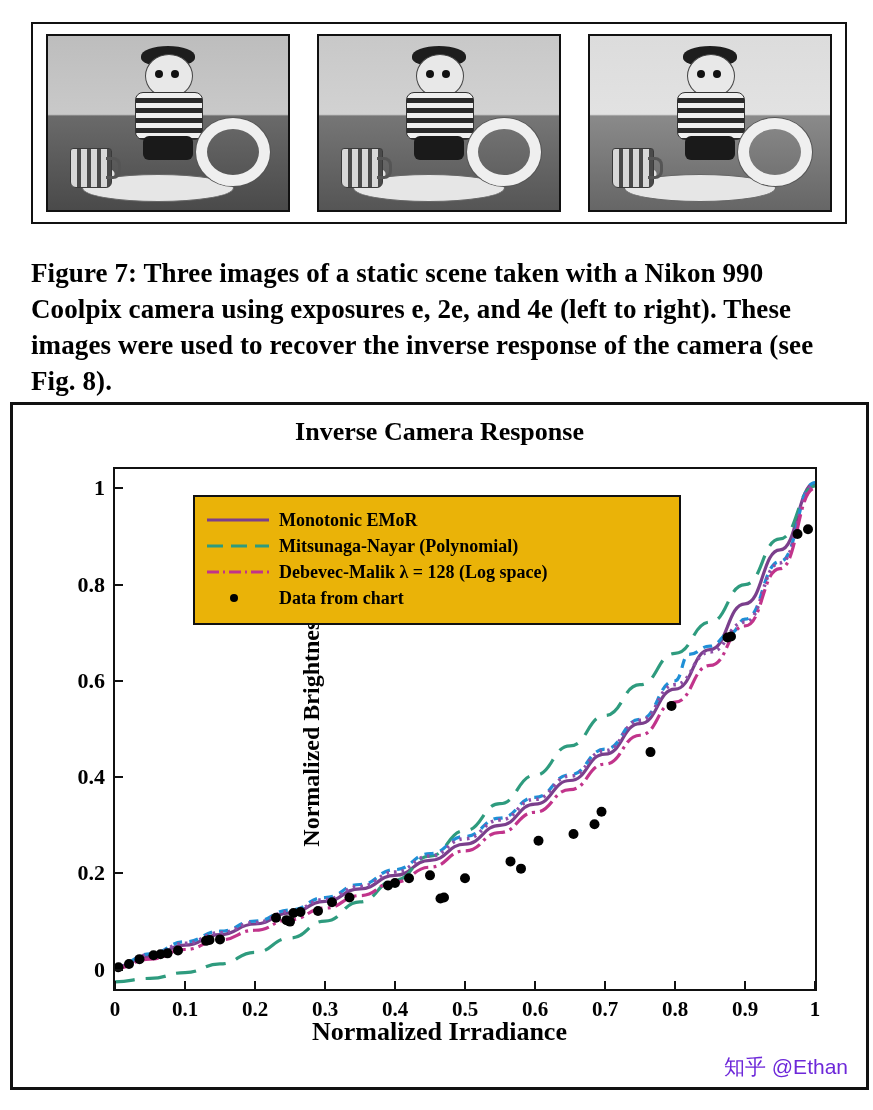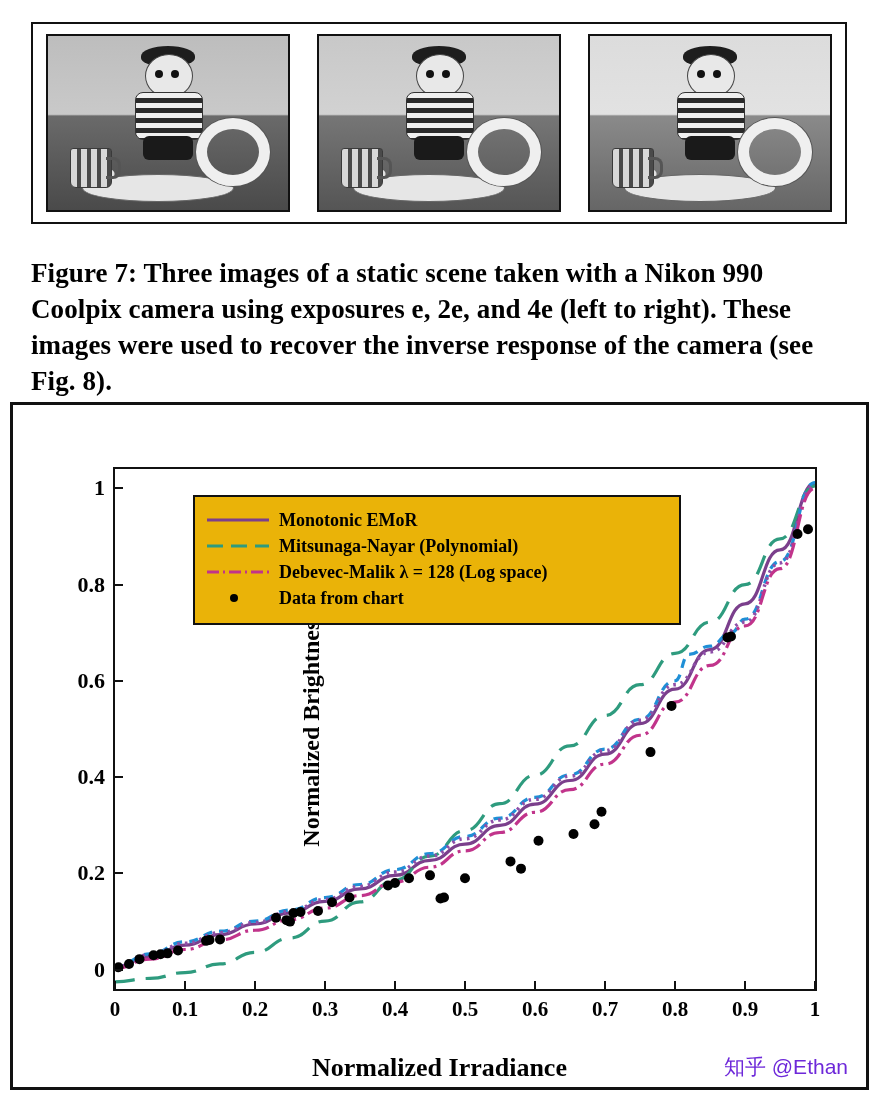--- a/index.html
+++ b/index.html
@@ -61,21 +61,21 @@
     border:2px solid #111;background:#fff;
   }
   .ylabel{
     position:absolute;left:-64px;top:0;height:520px;width:520px;
     transform-origin:0 0;transform:rotate(-90deg) translate(-520px,0);
     display:flex;align-items:center;justify-content:center;
     font-size:24px;font-weight:700;
   }
   .xlabel{
     position:absolute;left:0;top:612px;width:853px;text-align:center;
-    font-size:26px;font-weight:700;margin-top:36px;
+    font-size:26px;font-weight:700;
   }
   .ytick{position:absolute;right:100%;transform:translateY(-50%);padding-right:10px;font-size:22px;font-weight:700;}
   .xtick{position:absolute;top:100%;transform:translateX(-50%);padding-top:8px;font-size:21px;font-weight:700;}
   .tickmark-y{position:absolute;left:0;width:8px;height:2px;background:#111;transform:translateY(-1px);}
   .tickmark-x{position:absolute;bottom:0;width:2px;height:8px;background:#111;}
 
   
   .legend{
     position:absolute;left:78px;top:26px;width:460px;
     border:2px solid #111;background:#eab308;padding:10px 12px 12px 12px;
@@ -140,20 +140,21 @@
     <div class="mug"></div>
     <div class="ring"></div>
   </div>
 </div>
 
 <div class="caption">
   <span class="lead">Figure 7:</span><span> Three images of a static scene taken with a Nikon 990 Coolpix camera using exposures e, 2e, and 4e (left to right). These images were used to recover the inverse response of the camera (see Fig. 8).</span>
 </div>
 
 <div class="chart-panel">
+  <div class="chart-title">Inverse Camera Response</div>
 
   <div class="plot" id="plot">
     <div class="ylabel">Normalized Brightness</div>
     <svg id="plot-svg" width="700" height="520" viewBox="0 0 700 520">
         <path d="M0.00,498.33 C17.50,498.33 17.50,487.26 35.00,487.26 C52.50,487.26 52.50,476.19 70.00,476.19 C87.50,476.19 87.50,465.59 105.00,465.59 C122.50,465.59 122.50,455.00 140.00,455.00 C157.50,455.00 157.50,443.93 175.00,443.93 C192.50,443.93 192.50,432.37 210.00,432.37 C227.50,432.37 227.50,419.85 245.00,419.85 C262.50,419.85 262.50,406.37 280.00,406.37 C297.50,406.37 297.50,391.44 315.00,391.44 C332.50,391.44 332.50,375.07 350.00,375.07 C367.50,375.07 367.50,356.30 385.00,356.30 C402.50,356.30 402.50,335.11 420.00,335.11 C437.50,335.11 437.50,311.52 455.00,311.52 C472.50,311.52 472.50,285.04 490.00,285.04 C507.50,285.04 507.50,254.70 525.00,254.70 C542.50,254.70 542.50,220.04 560.00,220.04 C577.50,220.04 577.50,180.56 595.00,180.56 C612.50,180.56 612.50,134.81 630.00,134.81 C647.50,134.81 647.50,80.89 665.00,80.89 C682.50,80.89 682.50,14.44 700.00,14.44" fill="none" stroke="#7B3F8C" stroke-width="3.2" stroke-linecap="butt"></path>
         <path d="M0.00,512.78 C17.50,512.78 17.50,509.41 35.00,509.41 C52.50,509.41 52.50,503.63 70.00,503.63 C87.50,503.63 87.50,494.96 105.00,494.96 C122.50,494.96 122.50,483.41 140.00,483.41 C157.50,483.41 157.50,468.96 175.00,468.96 C192.50,468.96 192.50,452.11 210.00,452.11 C227.50,452.11 227.50,432.85 245.00,432.85 C262.50,432.85 262.50,411.19 280.00,411.19 C297.50,411.19 297.50,387.11 315.00,387.11 C332.50,387.11 332.50,361.59 350.00,361.59 C367.50,361.59 367.50,334.63 385.00,334.63 C402.50,334.63 402.50,306.22 420.00,306.22 C437.50,306.22 437.50,276.85 455.00,276.85 C472.50,276.85 472.50,246.52 490.00,246.52 C507.50,246.52 507.50,215.70 525.00,215.70 C542.50,215.70 542.50,184.41 560.00,184.41 C577.50,184.41 577.50,153.11 595.00,153.11 C612.50,153.11 612.50,115.56 630.00,115.56 C647.50,115.56 647.50,69.81 665.00,69.81 C682.50,69.81 682.50,16.85 700.00,16.85" fill="none" stroke="#2E9B7E" stroke-width="3.2" stroke-linecap="butt" stroke-dasharray="20 11"></path>
         <path d="M0.00,497.85 C17.50,497.85 17.50,484.85 35.00,484.85 C52.50,484.85 52.50,472.81 70.00,472.81 C87.50,472.81 87.50,462.22 105.00,462.22 C122.50,462.22 122.50,452.11 140.00,452.11 C157.50,452.11 157.50,441.04 175.00,441.04 C192.50,441.04 192.50,428.52 210.00,428.52 C227.50,428.52 227.50,415.52 245.00,415.52 C262.50,415.52 262.50,400.59 280.00,400.59 C297.50,400.59 297.50,384.70 315.00,384.70 C332.50,384.70 332.50,367.37 350.00,367.37 C367.50,367.37 367.50,349.07 385.00,349.07 C402.50,349.07 402.50,328.37 420.00,328.37 C437.50,328.37 437.50,305.74 455.00,305.74 C472.50,305.74 472.50,280.22 490.00,280.22 C507.50,280.22 507.50,250.37 525.00,250.37 C542.50,250.37 542.50,211.85 560.00,211.85 C567.00,211.85 567.00,185.37 574.00,185.37 C584.50,185.37 584.50,177.19 595.00,177.19 C605.50,177.19 605.50,163.70 616.00,163.70 C623.00,163.70 623.00,150.22 630.00,150.22 C647.50,150.22 647.50,92.44 665.00,92.44 C682.50,92.44 682.50,13.48 700.00,13.48" fill="none" stroke="#1F8FD6" stroke-width="3.2" stroke-linecap="butt" stroke-dasharray="9 7"></path>
         <path d="M0.00,497.85 C17.50,497.85 17.50,485.81 35.00,485.81 C52.50,485.81 52.50,474.26 70.00,474.26 C87.50,474.26 87.50,463.67 105.00,463.67 C122.50,463.67 122.50,453.56 140.00,453.56 C157.50,453.56 157.50,442.48 175.00,442.48 C192.50,442.48 192.50,430.44 210.00,430.44 C227.50,430.44 227.50,417.44 245.00,417.44 C262.50,417.44 262.50,403.00 280.00,403.00 C297.50,403.00 297.50,387.11 315.00,387.11 C332.50,387.11 332.50,369.78 350.00,369.78 C367.50,369.78 367.50,351.00 385.00,351.00 C402.50,351.00 402.50,330.30 420.00,330.30 C437.50,330.30 437.50,307.19 455.00,307.19 C472.50,307.19 472.50,281.67 490.00,281.67 C507.50,281.67 507.50,251.33 525.00,251.33 C542.50,251.33 542.50,215.70 560.00,215.70 C577.50,215.70 577.50,182.96 595.00,182.96 C612.50,182.96 612.50,153.11 630.00,153.11 C647.50,153.11 647.50,93.89 665.00,93.89 C682.50,93.89 682.50,15.41 700.00,15.41" fill="none" stroke="#8E4FA8" stroke-width="3.5" stroke-linecap="butt" stroke-dasharray="2.5 5"></path>
         <path d="M0.00,499.30 C17.50,499.30 17.50,490.15 35.00,490.15 C52.50,490.15 52.50,480.52 70.00,480.52 C87.50,480.52 87.50,470.89 105.00,470.89 C122.50,470.89 122.50,461.26 140.00,461.26 C157.50,461.26 157.50,450.67 175.00,450.67 C192.50,450.67 192.50,439.11 210.00,439.11 C227.50,439.11 227.50,426.59 245.00,426.59 C262.50,426.59 262.50,413.11 280.00,413.11 C297.50,413.11 297.50,398.19 315.00,398.19 C332.50,398.19 332.50,381.81 350.00,381.81 C367.50,381.81 367.50,363.52 385.00,363.52 C402.50,363.52 402.50,343.30 420.00,343.30 C437.50,343.30 437.50,320.67 455.00,320.67 C472.50,320.67 472.50,295.15 490.00,295.15 C507.50,295.15 507.50,266.26 525.00,266.26 C542.50,266.26 542.50,233.04 560.00,233.04 C577.50,233.04 577.50,196.44 595.00,196.44 C612.50,196.44 612.50,156.96 630.00,156.96 C647.50,156.96 647.50,99.67 665.00,99.67 C682.50,99.67 682.50,19.26 700.00,19.26" fill="none" stroke="#C1348B" stroke-width="3.2" stroke-linecap="butt" stroke-dasharray="16 5 3 5"></path>
         <circle cx="3.50" cy="498.33" r="5" fill="#000000"></circle>

